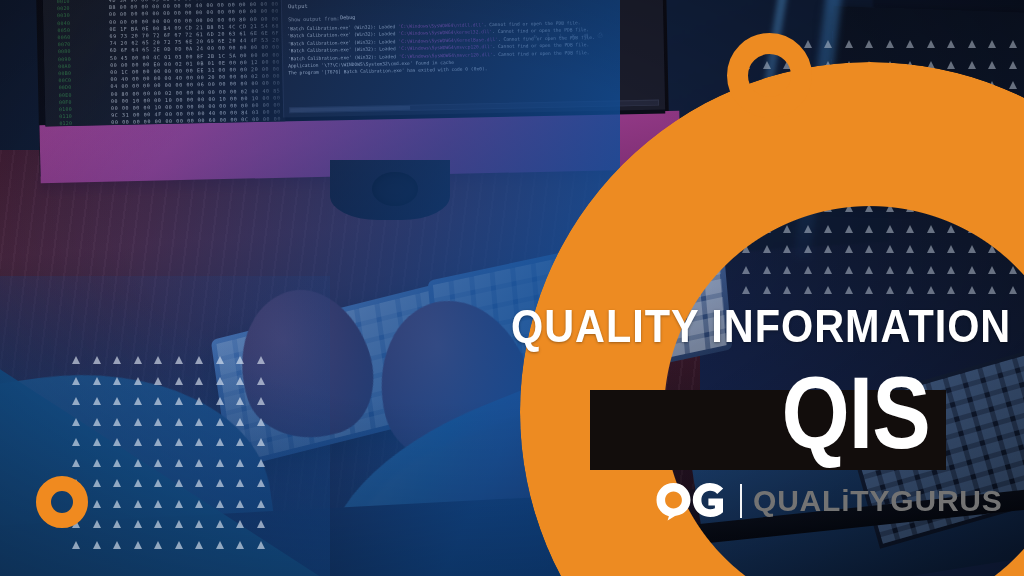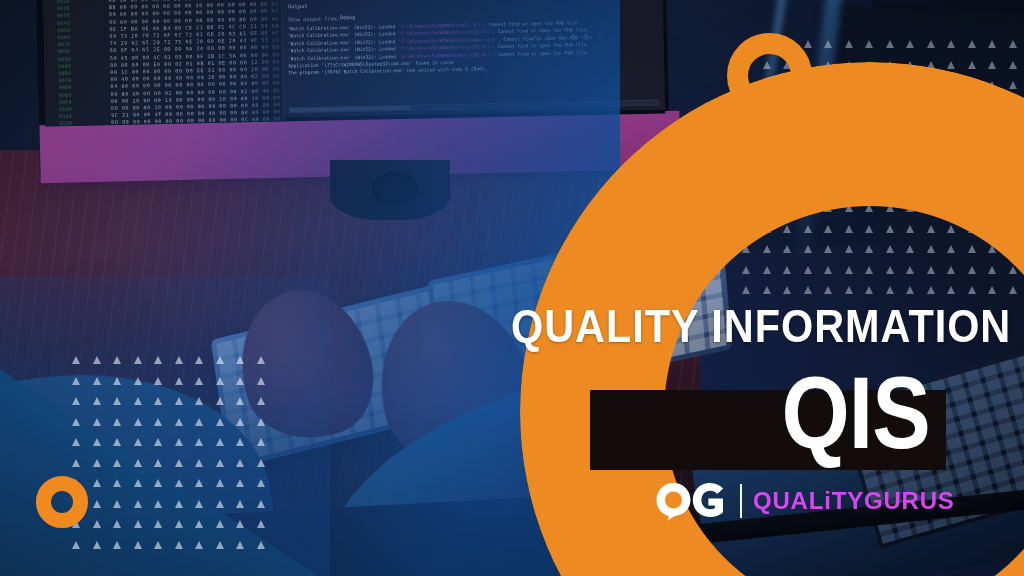--- a/index.html
+++ b/index.html
@@ -356,22 +356,22 @@
   .logo-qg {
     position: relative; width: 74px; height: 40px;
   }
   .logo-qg svg { display: block; }
   .logo-div {
     width: 2px; height: 34px; background: #ffffff; opacity: .95;
   }
   .logo-word {
     font-family: "Liberation Sans", sans-serif;
     font-weight: 700;
-    font-size: 24px; letter-spacing: .8px;
-    color: #d946ef;
+    font-size: 30px; letter-spacing: .8px;
+    color: #737373;
     white-space: nowrap;
   }
   .logo-word .low { text-transform: none; }
 </style>
 </head>
 <body>
 
 <div id="stage">
 
   <div class="photo">

